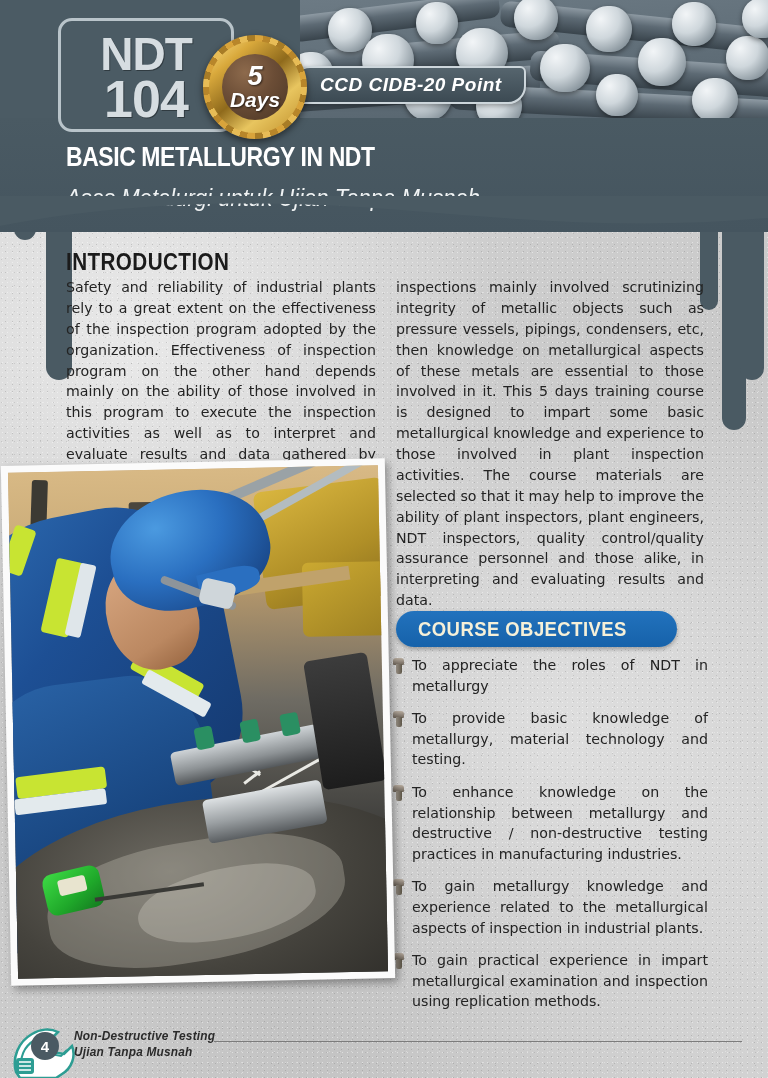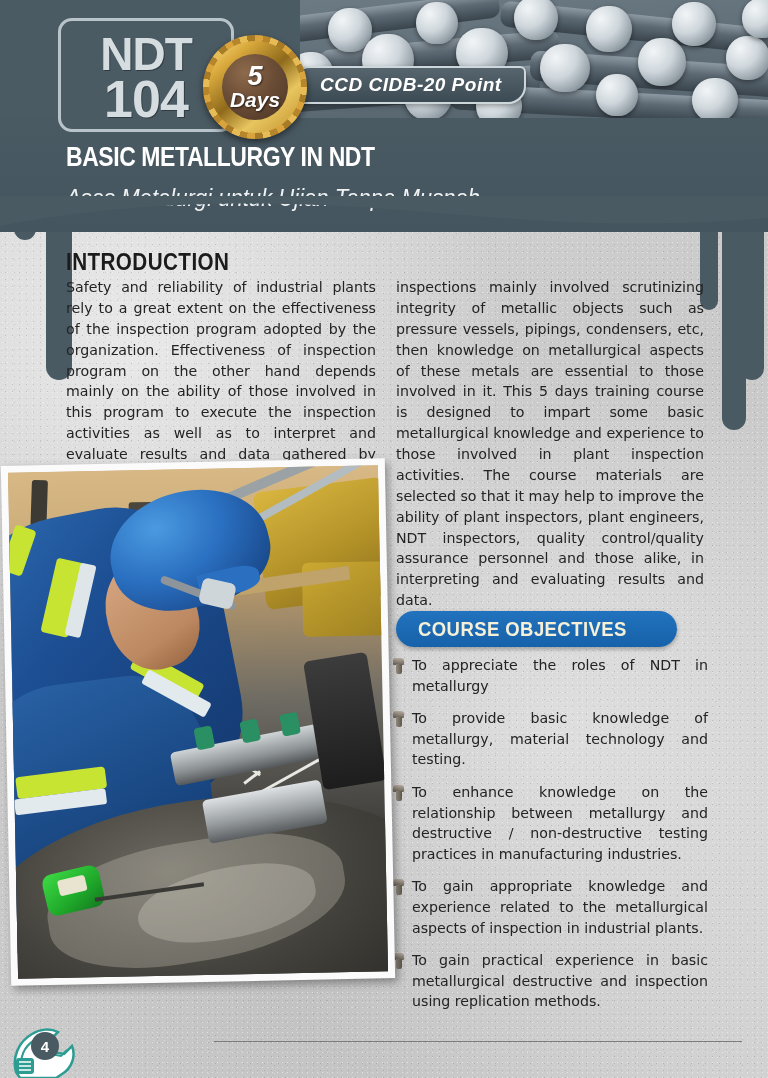--- a/index.html
+++ b/index.html
@@ -516,37 +516,41 @@
           <div class="bolt-head"></div>
           <div class="bolt-shaft"></div>
         </div>
       <div class="obj-text">To enhance knowledge on the relationship between metallurgy and destructive / non-destructive testing practices in manufacturing industries.</div>
     </div>
     <div class="obj-item">
       <div class="bolt">
           <div class="bolt-head"></div>
           <div class="bolt-shaft"></div>
         </div>
-      <div class="obj-text">To gain appropriate knowledge and experience related to the metallurgical aspects of inspection in industrial plants.</div>
+      <div class="obj-text">To gain metallurgy knowledge and experience related to the metallurgical aspects of inspection in industrial plants.</div>
     </div>
     <div class="obj-item">
       <div class="bolt">
           <div class="bolt-head"></div>
           <div class="bolt-shaft"></div>
         </div>
-      <div class="obj-text">To gain practical experience in basic metallurgical destructive and inspection using replication methods.</div>
+      <div class="obj-text">To gain practical experience in impart metallurgical examination and inspection using replication methods.</div>
     </div>
   </div>
 
   <div class="footer">
     <svg class="wrench" viewBox="0 0 76 64">
       <path d="M10,58 C6,44 12,28 26,20 C34,15 44,14 52,18 L44,26 L46,38 L58,40 L66,32 C70,42 66,54 56,60 L50,64 L14,64 Z" fill="#ffffff" stroke="#2d9d93" stroke-width="2.5"></path>
       <path d="M16,56 C13,44 18,32 29,26 C35,22 42,21 48,24 L42,30 L44,40 L55,42 L61,36" fill="none" stroke="#2d9d93" stroke-width="2"></path>
       <rect x="10" y="44" width="18" height="16" rx="3" fill="#2d9d93"></rect>
       <path d="M13,48 h12 M13,52 h12 M13,56 h12" stroke="#ffffff" stroke-width="1.6"></path>
     </svg>
     <div class="page-circle">
       <span>4</span>
     </div>
+    <div class="footer-text">
+      <div>Non-Destructive Testing</div>
+      <div>Ujian Tanpa Musnah</div>
+    </div>
     <div class="footer-rule"></div>
   </div>
 
 </div>
 
 </body></html>

